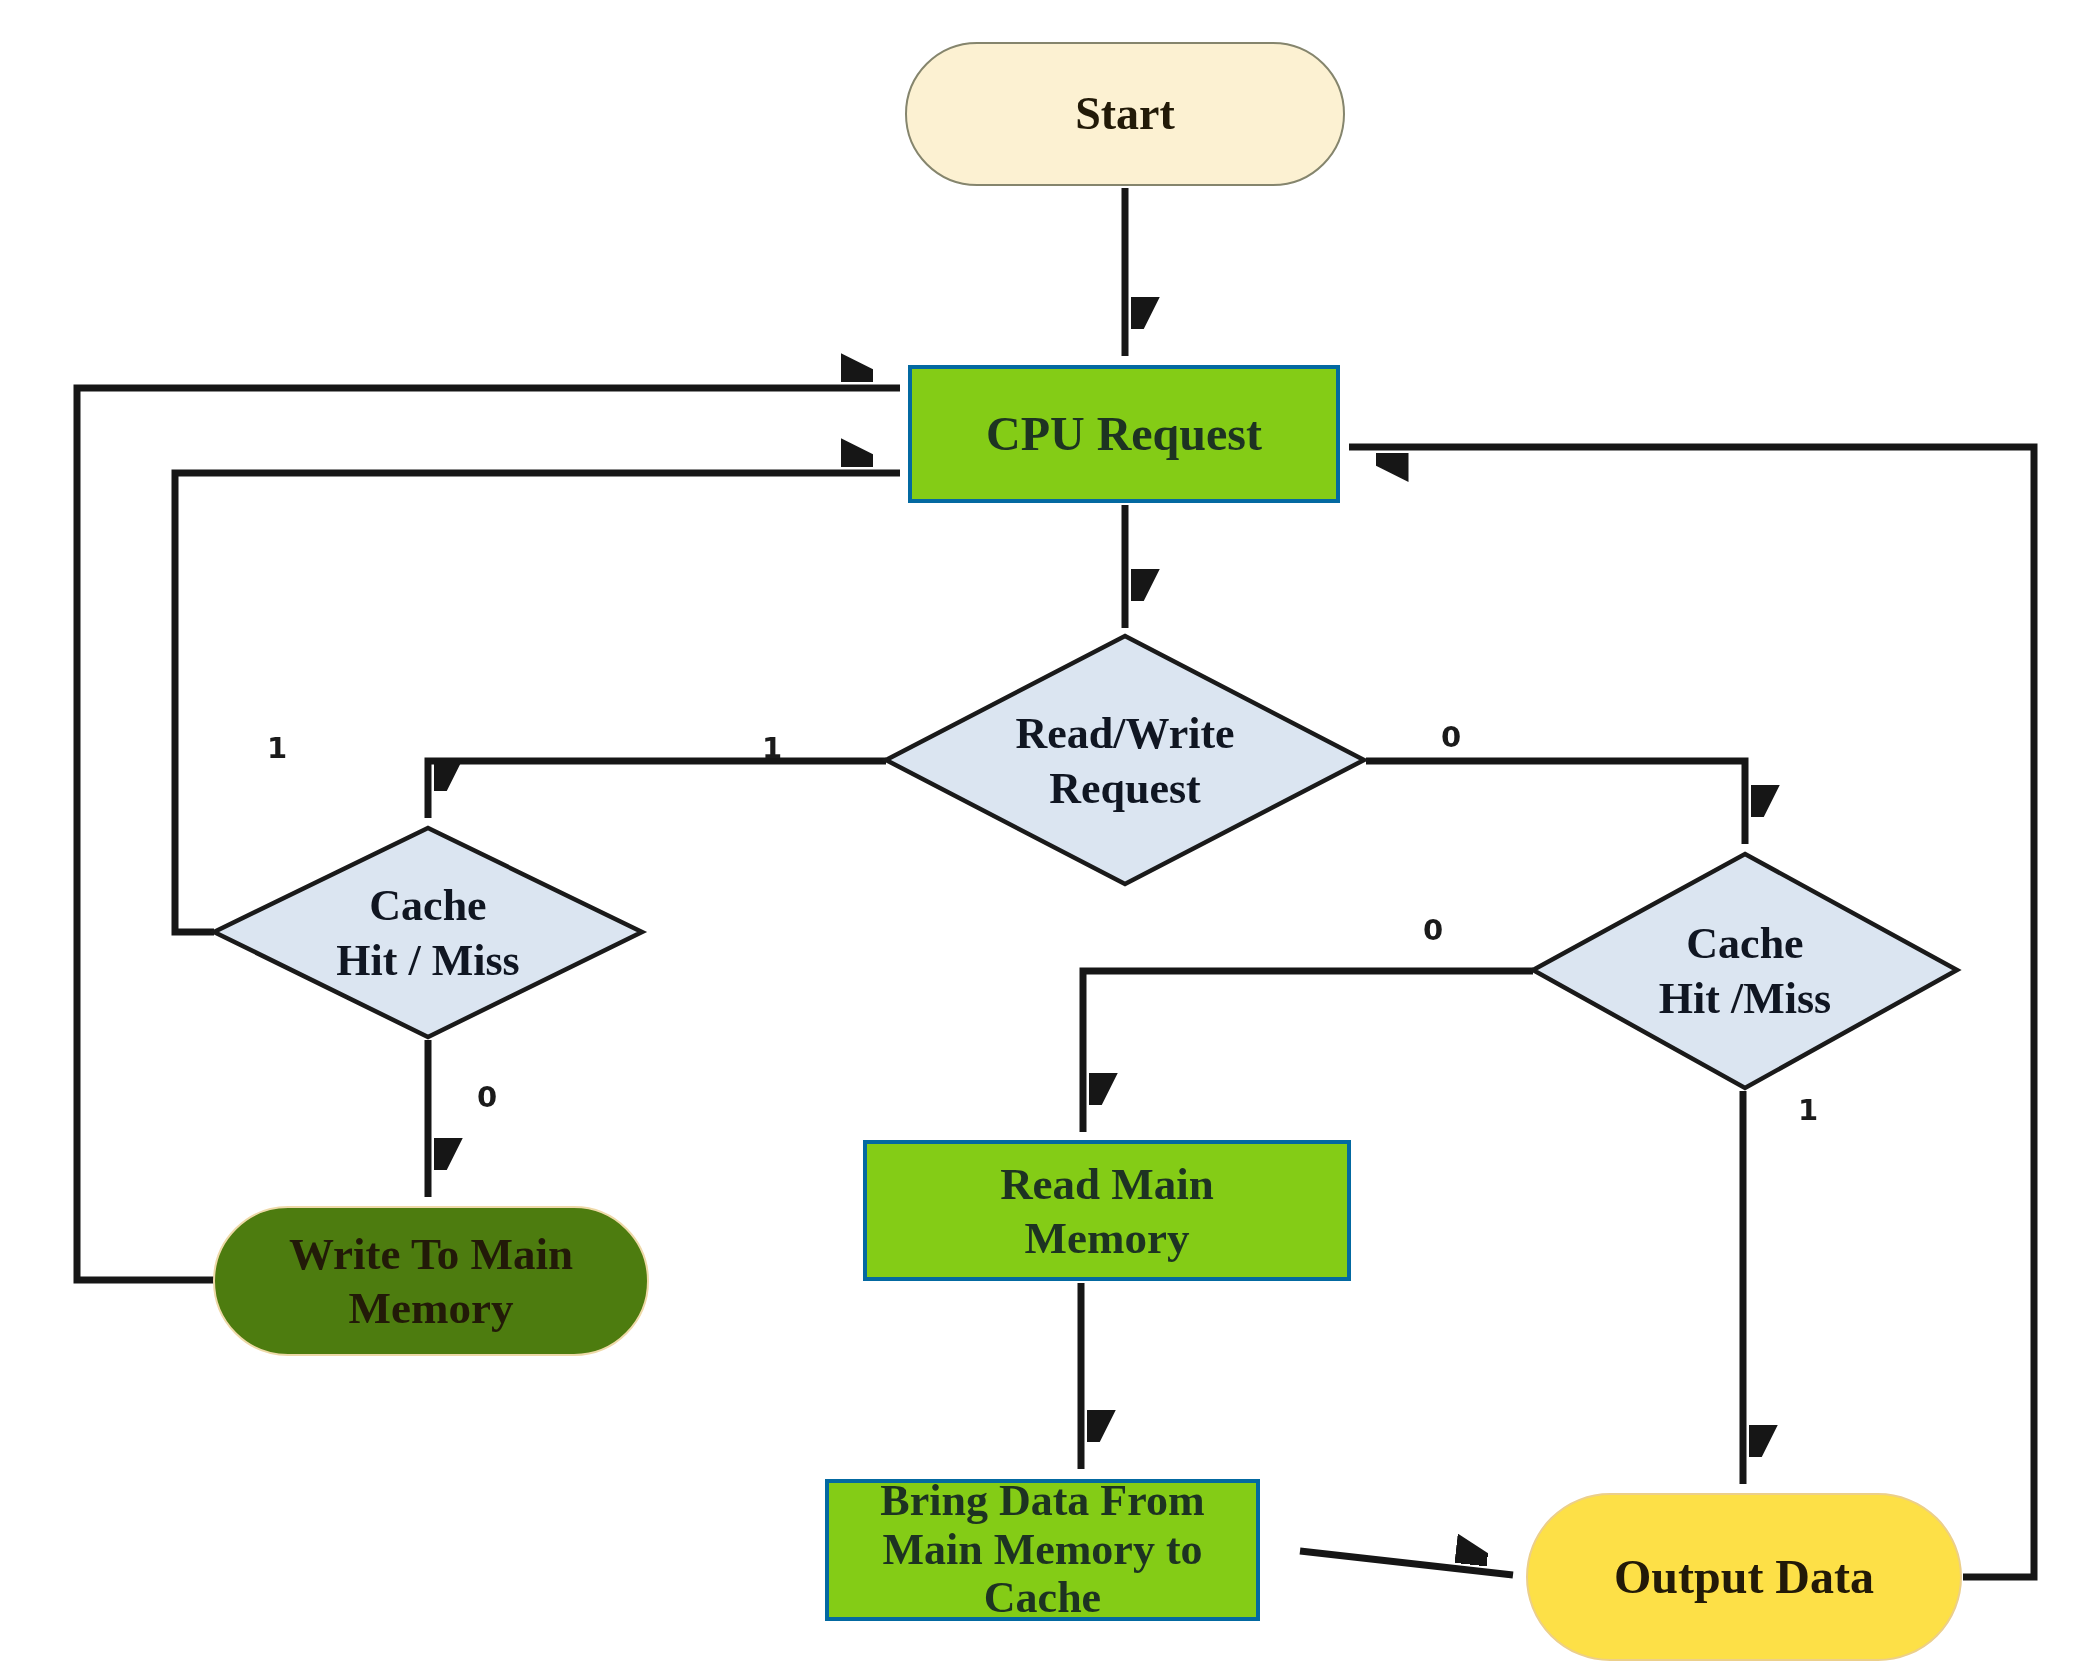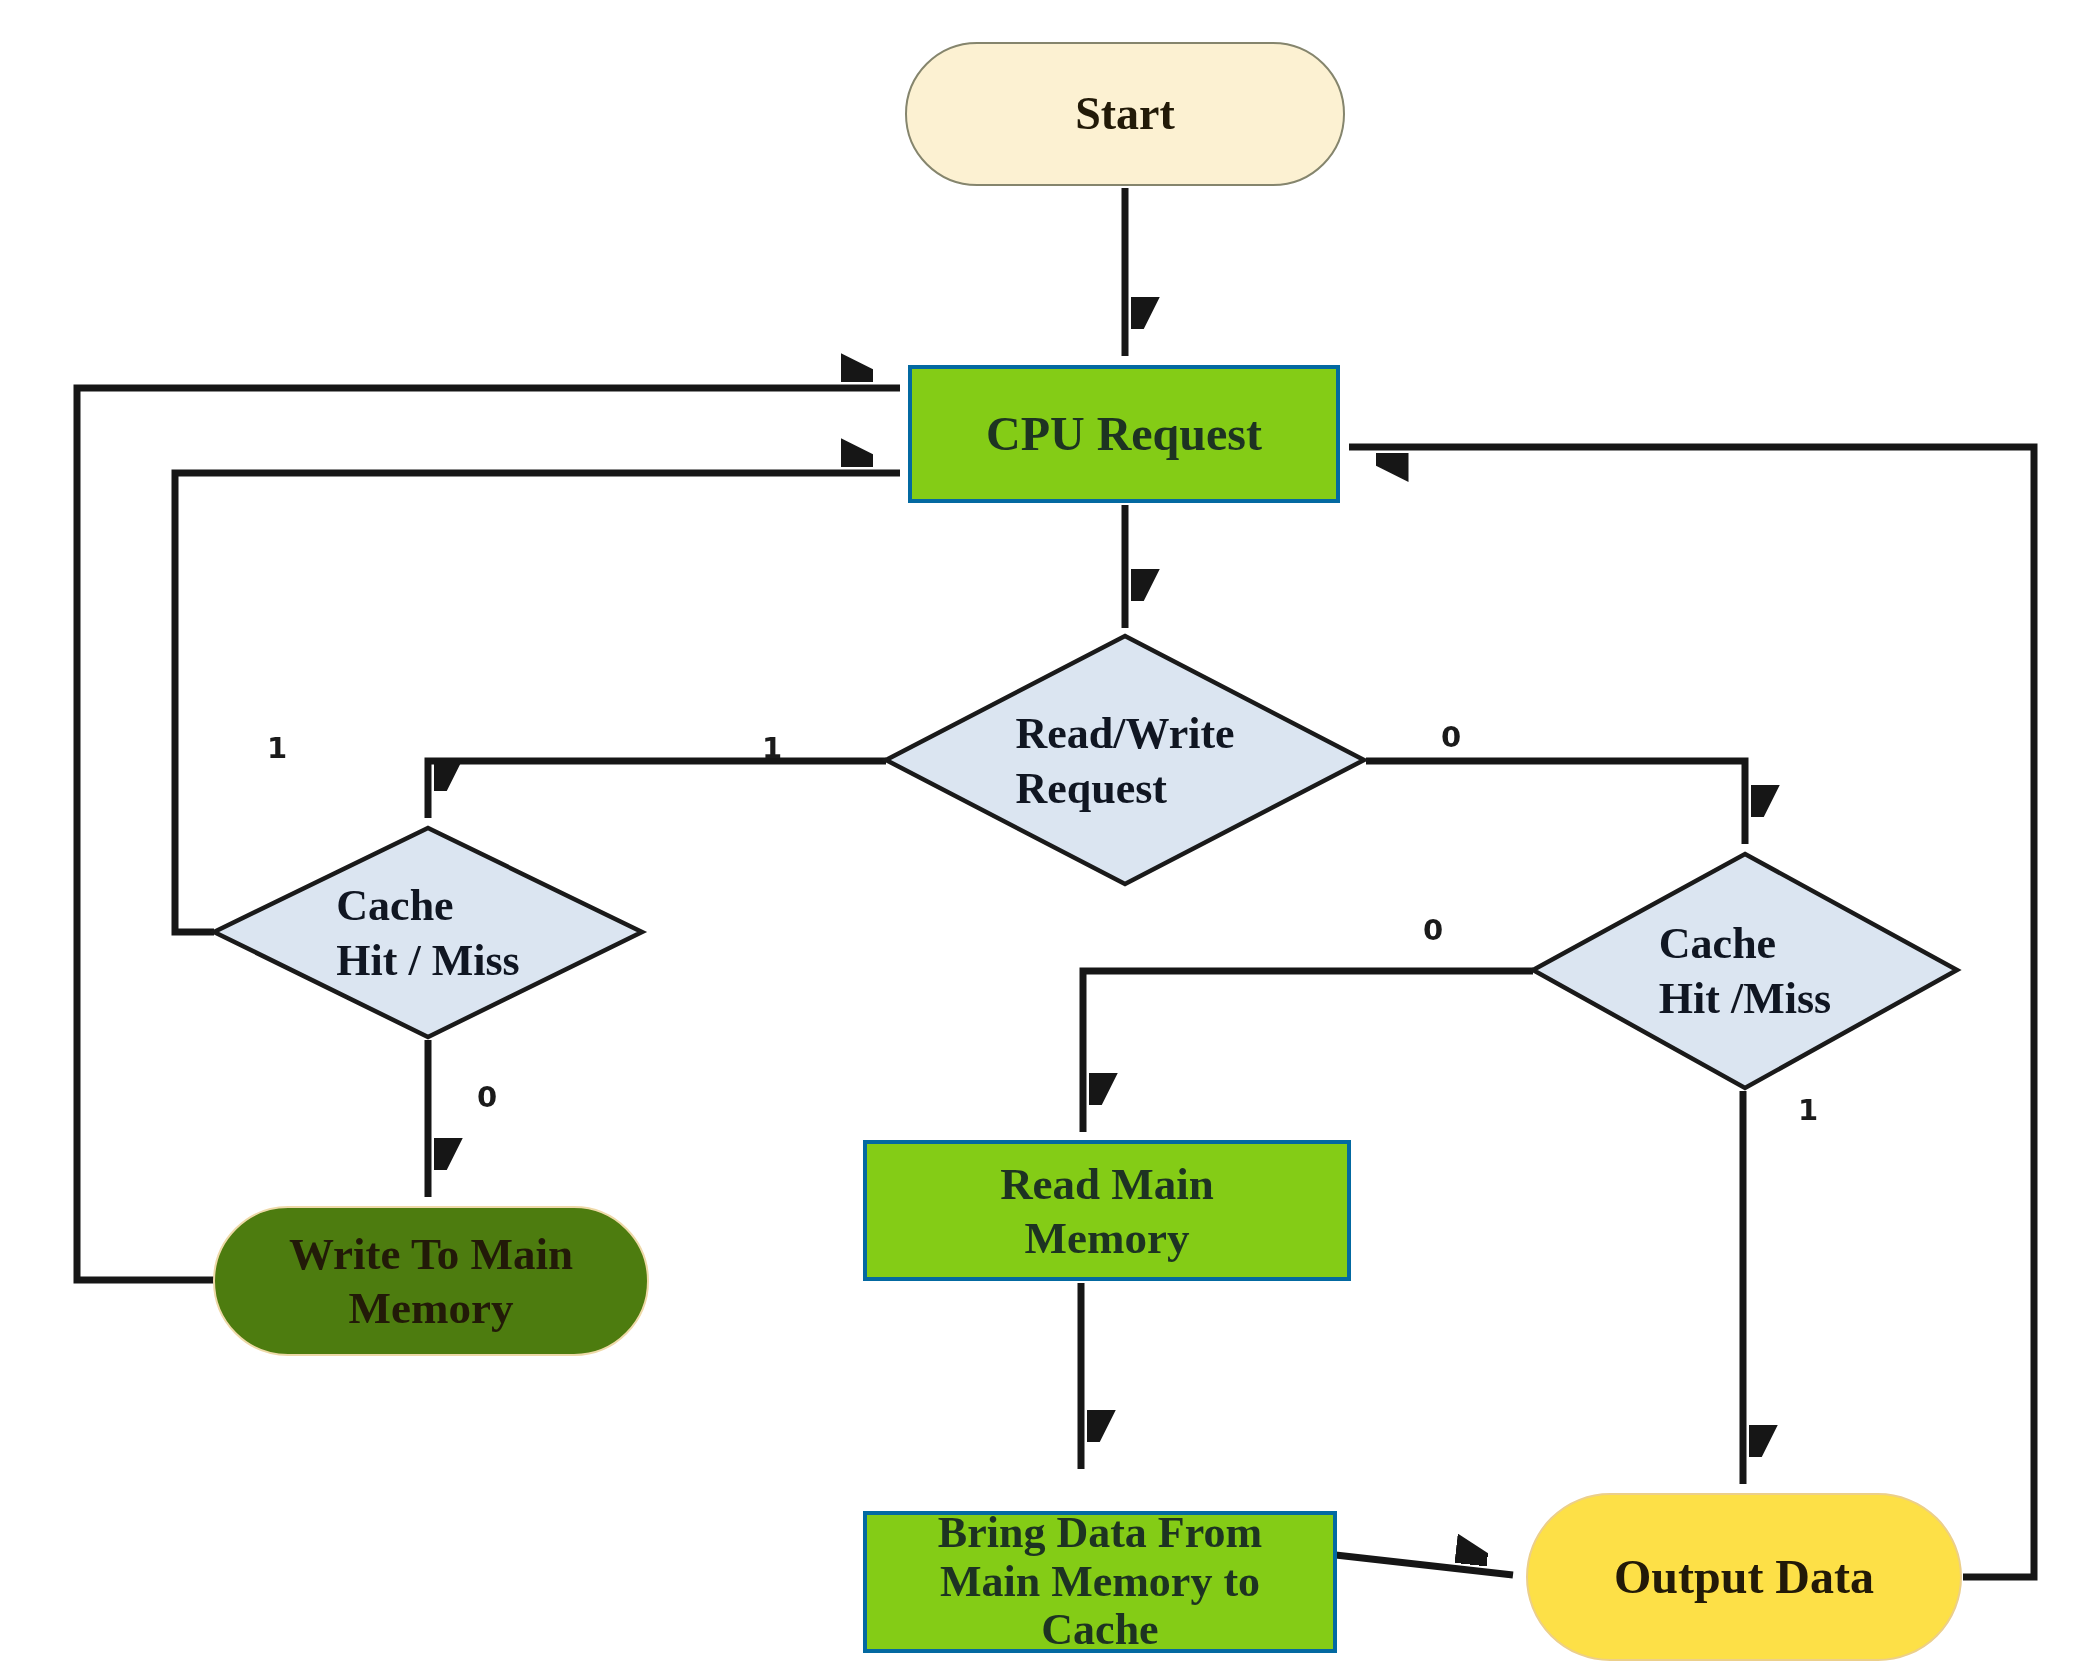--- a/index.html
+++ b/index.html
@@ -22,21 +22,21 @@
   .lbl{white-space:pre-line;line-height:1.2;}
   .process{background:#84cc16;border:4px solid #0369a1;color:#1d3322;}
   .terminator{border-radius:90px;color:#221a08;}
   .start-node{background:#fcf1d2;border:2px solid #85856d;font-size:46px;border-radius:74px;}
   .yellow-a{background:#4d7c0f;border:2px solid #eed9a8;}
   .yellow-b{background:#fde047;border:2px solid #eccf8a;}
 
   .diamond-label{
     position:absolute;z-index:3;
     display:flex;align-items:center;justify-content:center;
-    text-align:left;font-weight:bold;color:#101622;font-size:44px;
+    text-align:center;font-weight:bold;color:#101622;font-size:44px;
   }
   .diamond-label .lbl{line-height:1.25;}
 
   .edge-label{
     position:absolute;z-index:3;transform:translate(-50%,-50%);
     font-family:"DejaVu Sans","Liberation Sans",sans-serif;
     font-weight:bold;font-size:29px;color:#1b1b1b;
   }
 </style>
 </head>
@@ -80,21 +80,21 @@
   <div class="node terminator yellow-a" style="left:213px;top:1206px;width:436px;height:150px;font-size:45px;">
     <span class="lbl">Write To Main
 Memory</span>
   </div>
 
   <div class="node process" style="left:863px;top:1140px;width:488px;height:141px;font-size:45px;">
     <span class="lbl">Read Main
 Memory</span>
   </div>
 
-  <div class="node process" style="left:863px;top:1479px;width:474px;height:142px;font-size:44px;margin-top:32px;">
+  <div class="node process" style="left:825px;top:1479px;width:435px;height:142px;font-size:44px;">
     <span class="lbl" style="line-height:1.1;">Bring Data From
 Main Memory to
 Cache</span>
   </div>
 
   <div class="node terminator yellow-b" style="left:1526px;top:1493px;width:436px;height:168px;font-size:48px;">
     <span class="lbl">Output Data</span>
   </div>
 
   <div class="diamond-label" style="left:945px;top:688px;width:360px;height:145px;">

